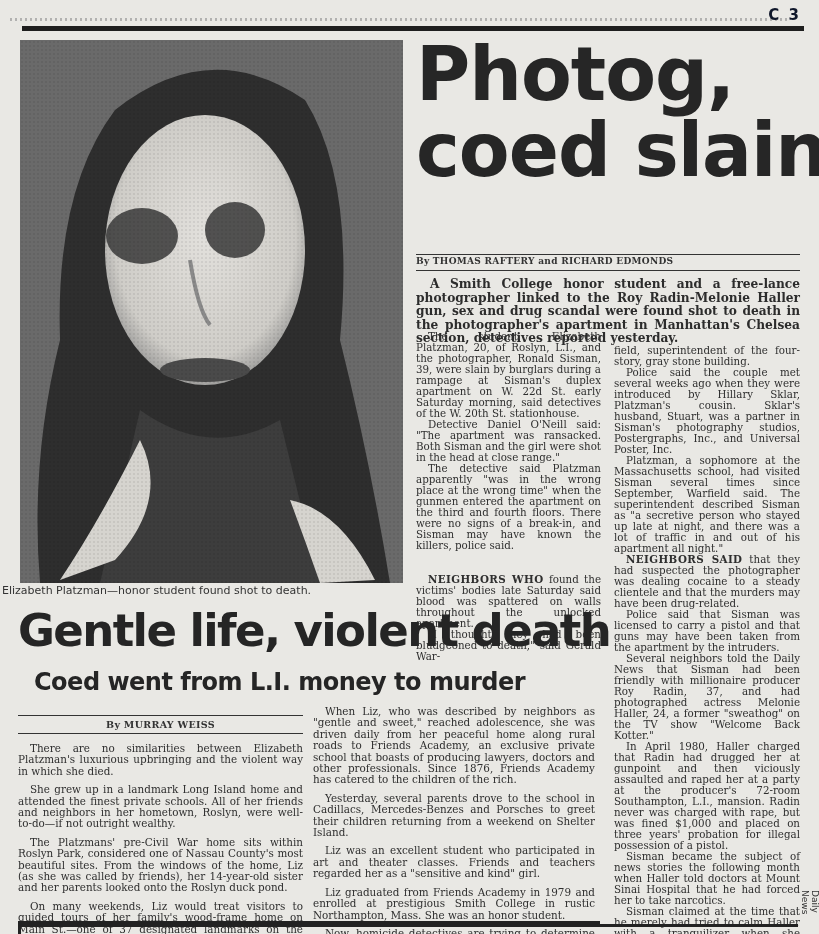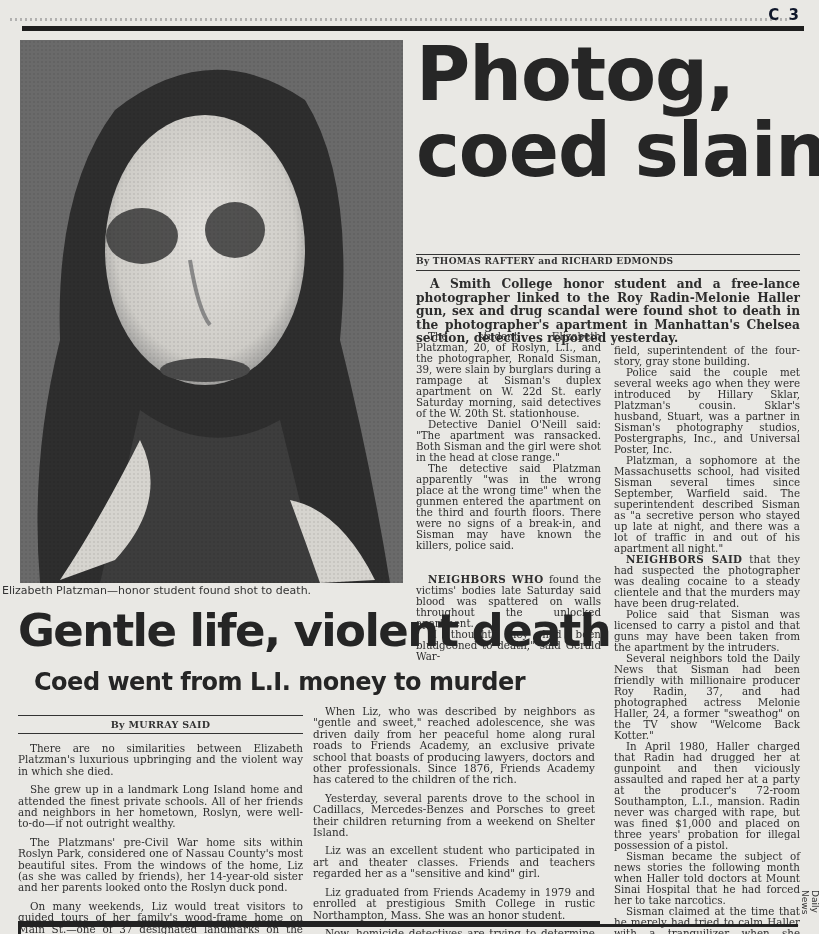--- a/index.html
+++ b/index.html
@@ -141,21 +141,21 @@
     <p>Several neighbors told the Daily News that Sisman had been friendly with millionaire producer Roy Radin, 37, and had photographed actress Melonie Haller, 24, a former "sweathog" on the TV show "Welcome Back Kotter."</p>
     <p>In April 1980, Haller charged that Radin had drugged her at gunpoint and then viciously assaulted and raped her at a party at the producer's 72-room Southampton, L.I., mansion. Radin never was charged with rape, but was fined $1,000 and placed on three years' probation for illegal possession of a pistol.</p>
     <p>Sisman became the subject of news stories the following month when Haller told doctors at Mount Sinai Hospital that he had forced her to take narcotics.</p>
     <p><span>Sisman claimed at the time that he merely had tried to calm Haller with a tranquilizer when she became hysterical during a visit to his duplex and began "reliving her ordeal" at Southampton.</span> </p>
   </div>
 
   <h2 class="headline2">Gentle life, violent death</h2>
   <div class="deck2">Coed went from L.I. money to murder</div>
 
   <div class="byline-rule" style="left:18px;width:285px;top:715px"></div>
-  <div class="byline2">By MURRAY SAID</div>
+  <div class="byline2">By MURRAY WEISS</div>
   <div class="byline-rule" style="left:18px;width:285px;top:733px"></div>
 
   <div class="col2 col2-a">
     <p>There are no similarities between Elizabeth Platzman's luxurious upbringing and the violent way in which she died.</p>
     <p>She grew up in a landmark Long Island home and attended the finest private schools. All of her friends and neighbors in her hometown, Roslyn, were well-to-do—if not outright wealthy.</p>
     <p>The Platzmans' pre-Civil War home sits within Roslyn Park, considered one of Nassau County's most beautiful sites. From the windows of the home, Liz (as she was called by friends), her 14-year-old sister and her parents looked onto the Roslyn duck pond.</p>
     <p>On many weekends, Liz would treat visitors to guided tours of her family's wood-frame home on Main St.—one of 37 designated landmarks on the street.</p>
   </div>
 
   <div class="col2 col2-b">

